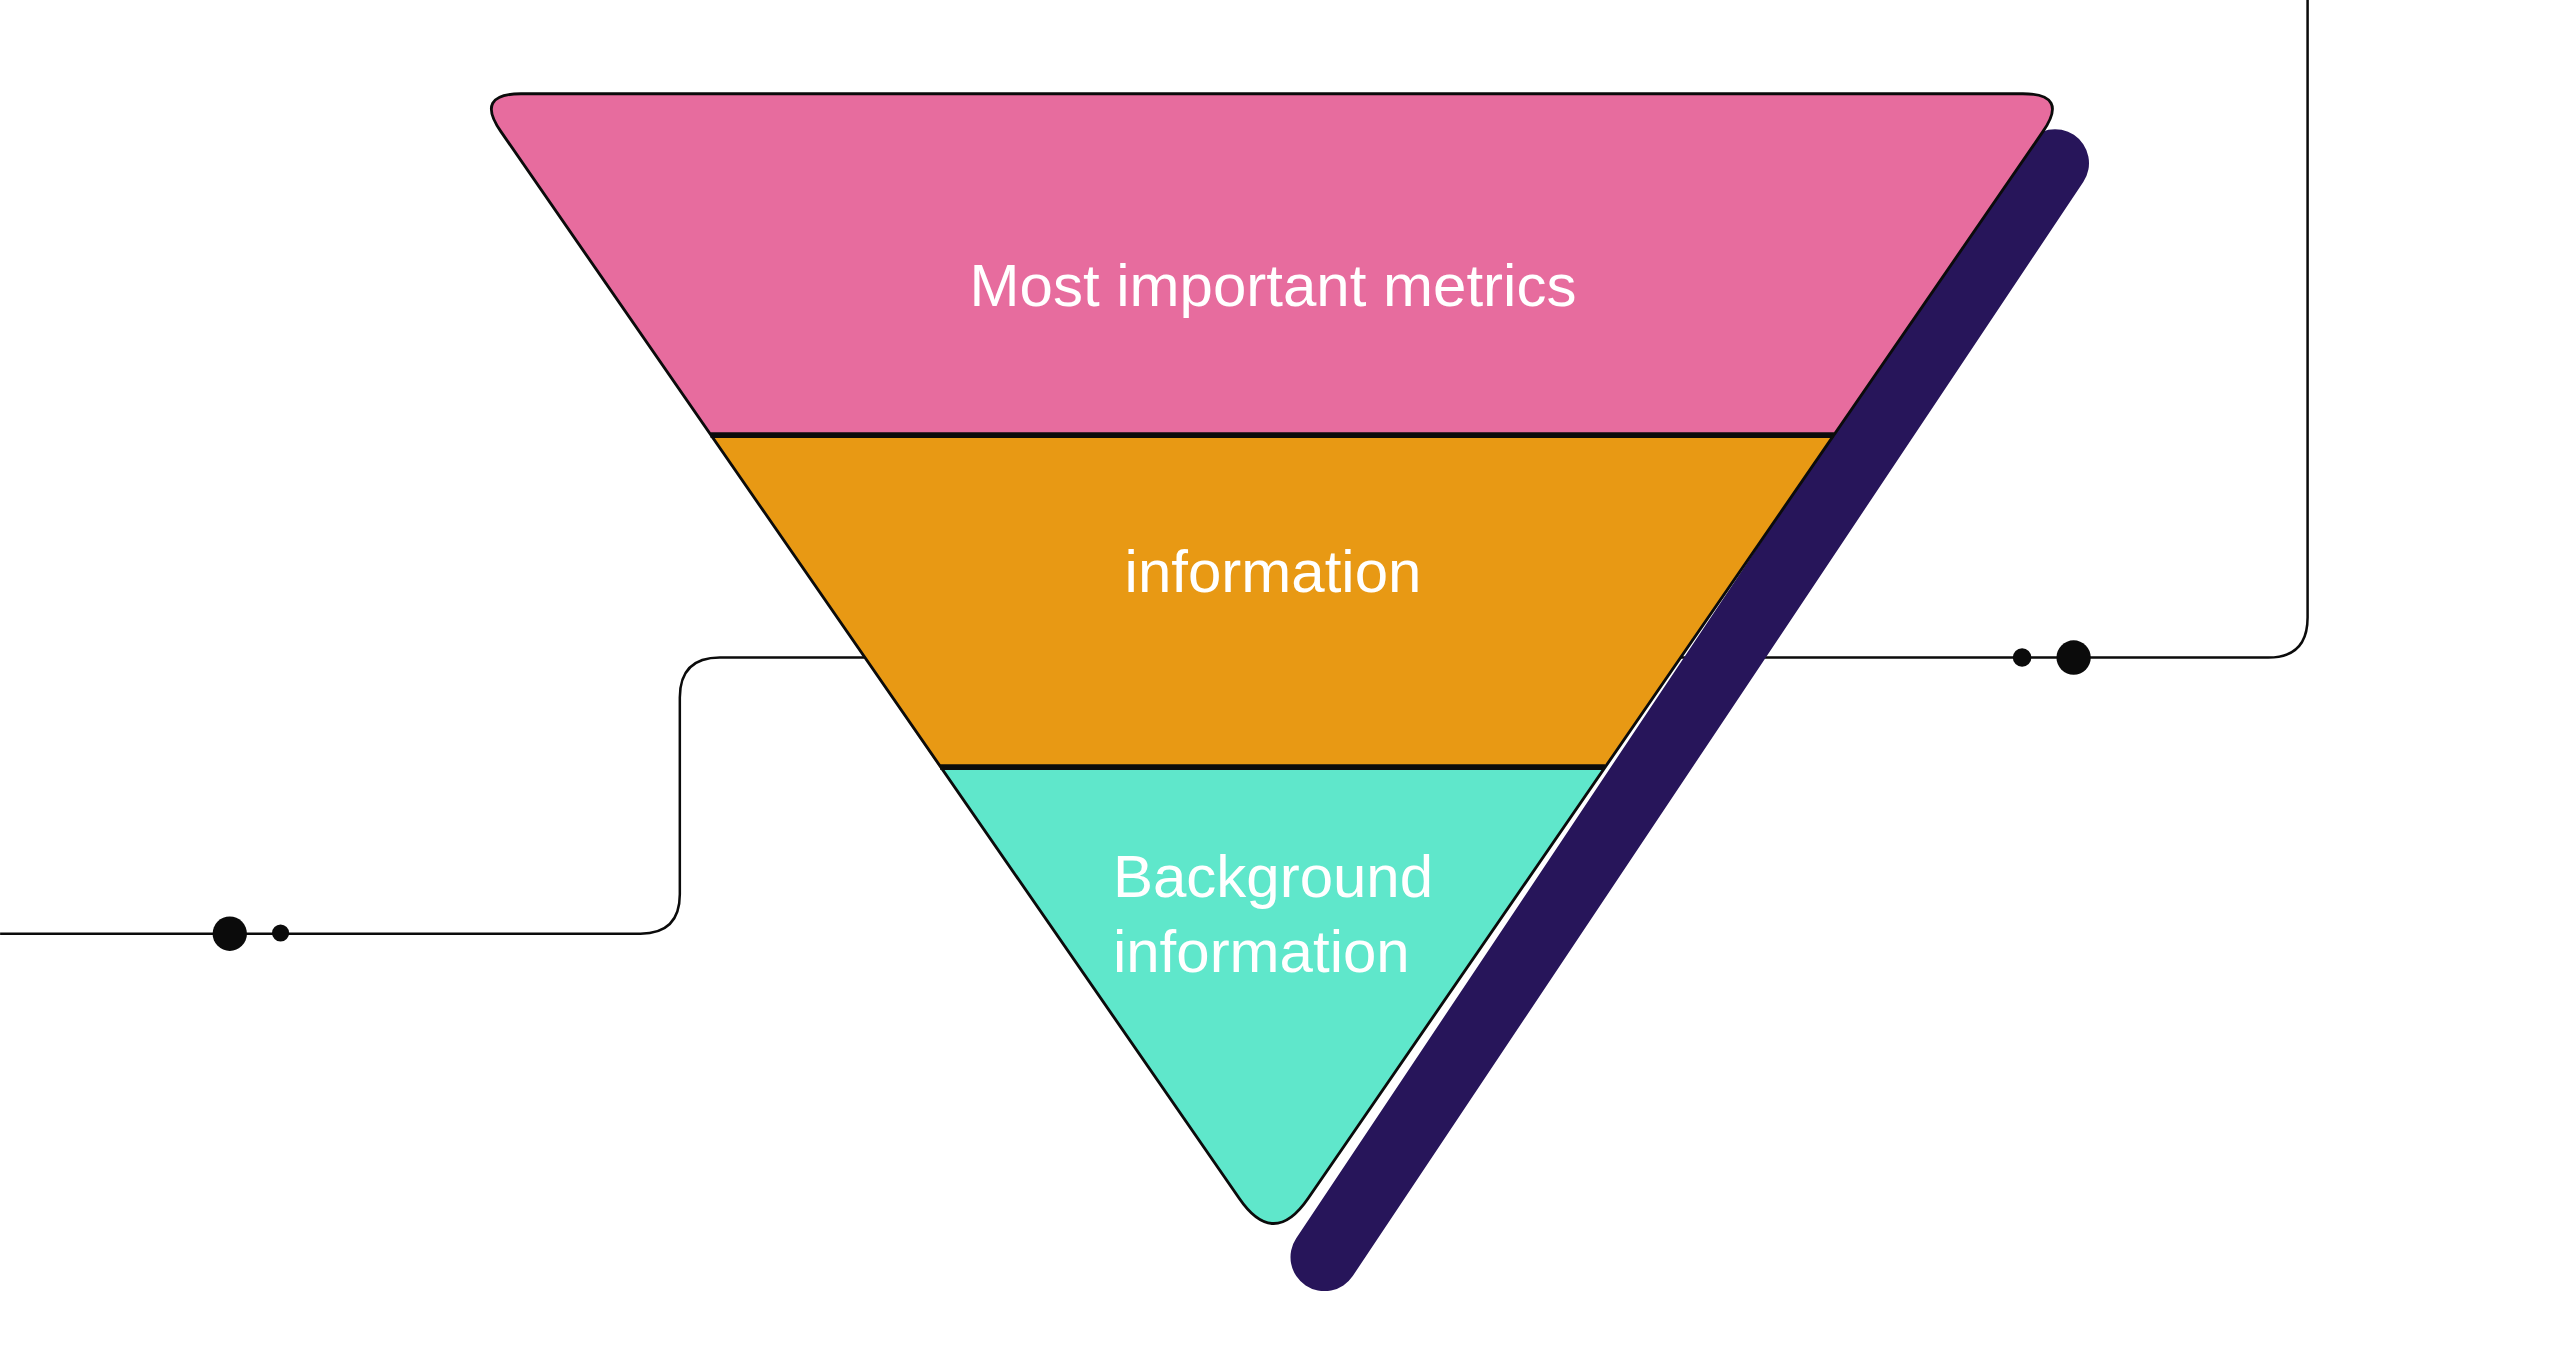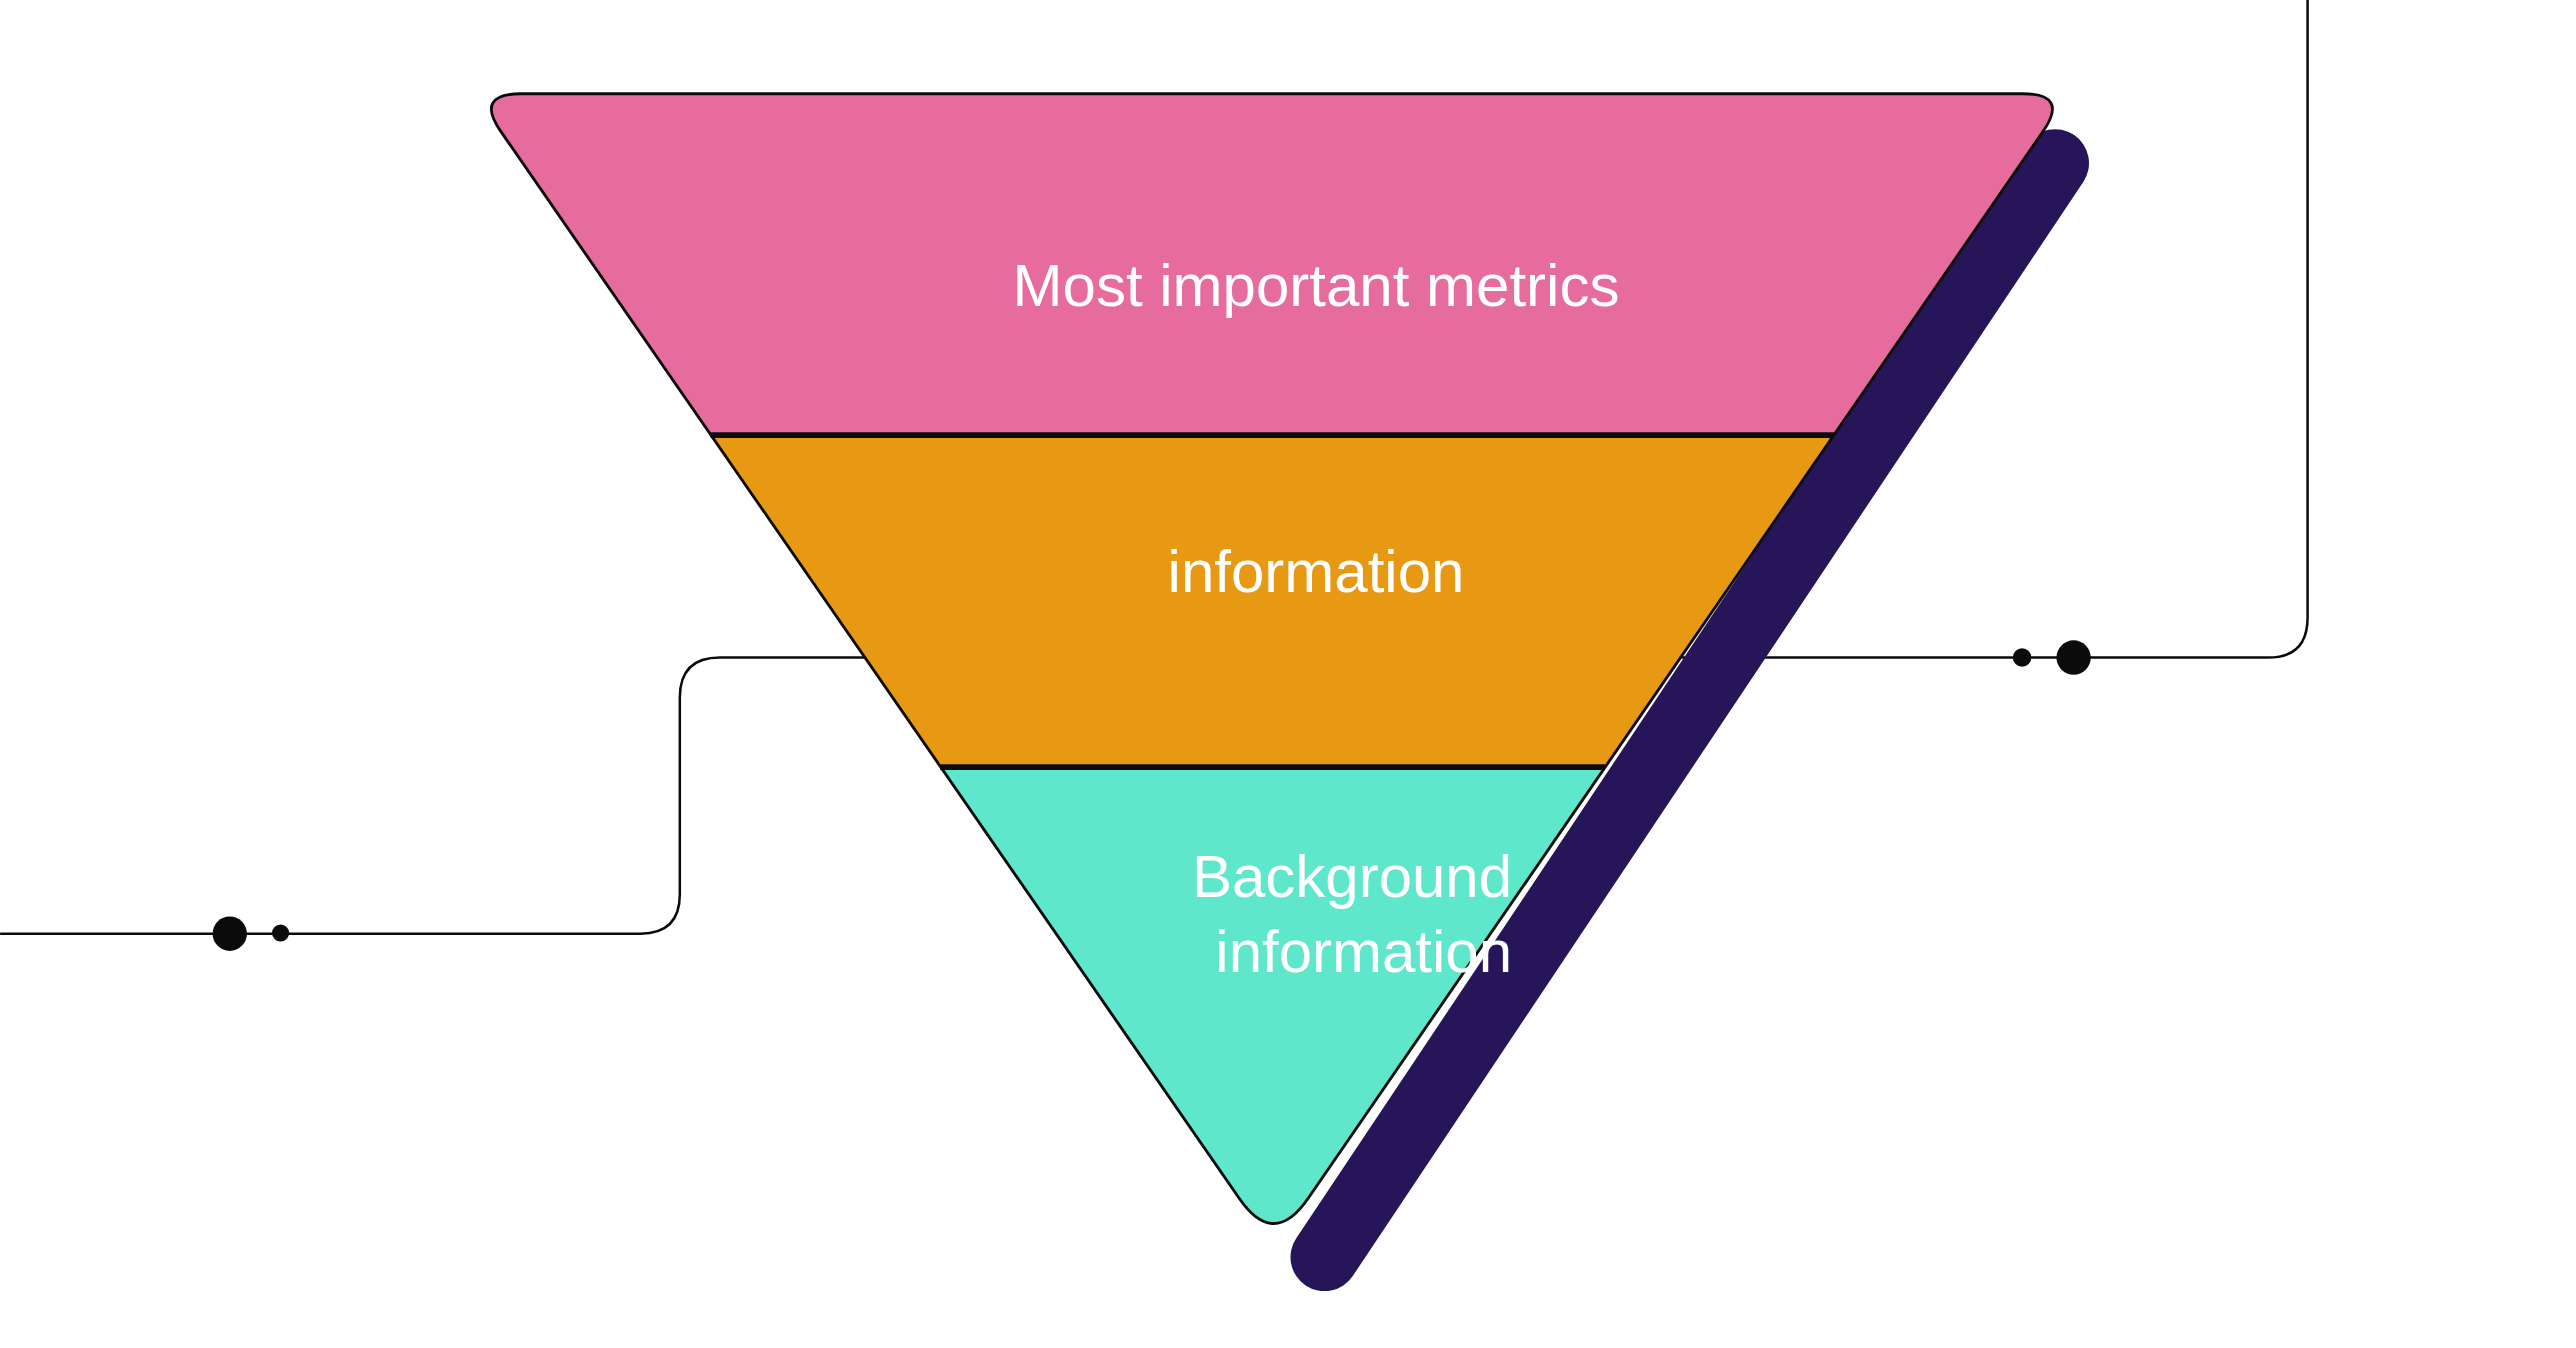--- a/index.html
+++ b/index.html
@@ -37,33 +37,33 @@
     stroke: #0B0B0B;
     stroke-width: 4px;
     stroke-linejoin: round;
   }
   .divider {
     stroke: #0B0B0B;
     stroke-width: 8px;
   }
   .label {
     position: absolute;
-    left: 1316px;
+    left: 1273px;
     transform: translateX(-50%);
     color: #FFFFFF;
     font-size: 60px;
     line-height: 75px;
     font-weight: 400;
-    text-align: right;
+    text-align: left;
     white-space: nowrap;
   }
   .label span { display: block; }
   .label-1 { top: 248px; }
   .label-2 { top: 534px; }
-  .label-3 { top: 839px; margin-left: 36px; }
+  .label-3 { top: 839px; }
 </style>
 </head>
 <body>
 
 <div class="canvas">
 
   <svg class="graphic" viewBox="0 0 3600 1884" width="2576" height="1348" xmlns="http://www.w3.org/2000/svg">
 
     <path class="decor-line" d="M 0,1305 H 895 Q 950,1305 950,1250 V 975 Q 950,919 1006,919 H 3170 Q 3225,919 3225,863 V 0" stroke="#0B0B0B"></path>
 

